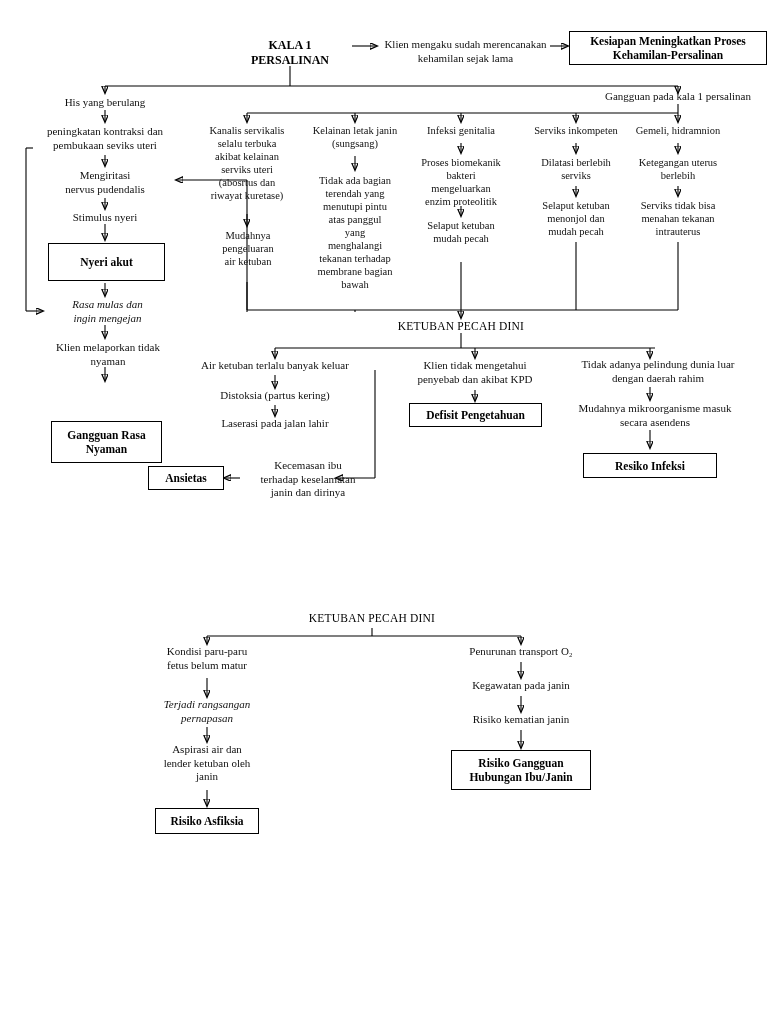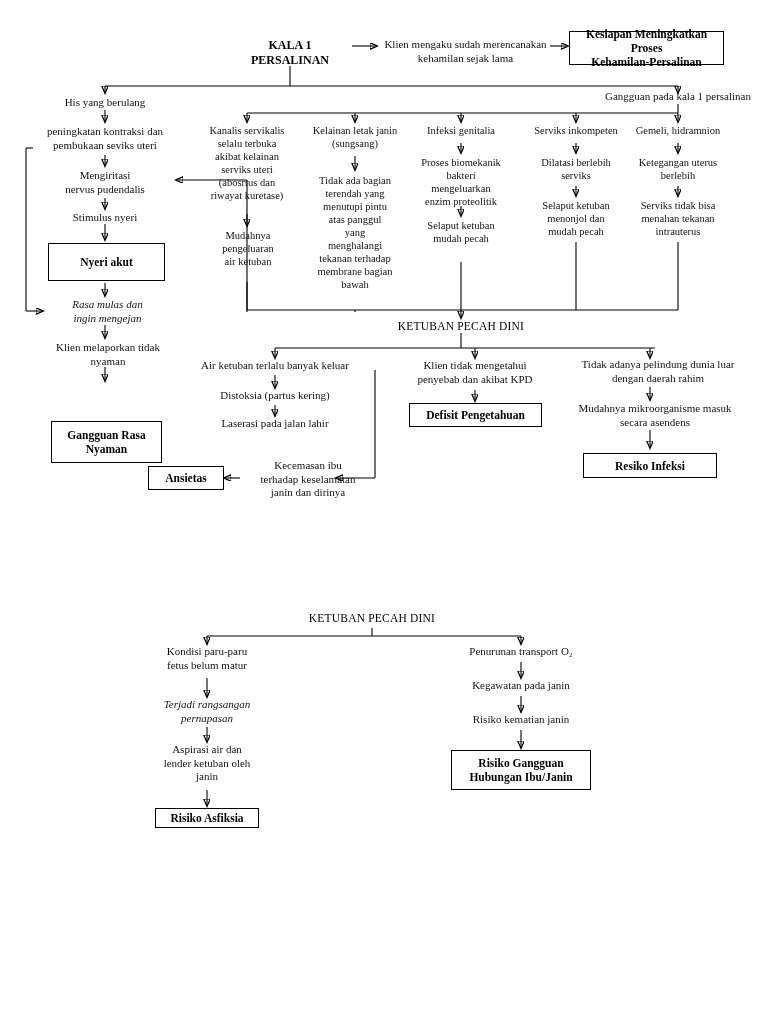--- a/index.html
+++ b/index.html
@@ -130,21 +130,21 @@
     <line x1="521" y1="696" x2="521" y2="712" marker-end="url(#ah)"></line>
     <line x1="521" y1="730" x2="521" y2="748" marker-end="url(#ah)"></line>
   </svg>
 
   <div class="heading" style="left:215px;top:38px;width:150px;">KALA 1
 PERSALINAN</div>
 
   <div class="node" style="left:378px;top:38px;width:175px;">Klien mengaku sudah merencanakan
 kehamilan sejak lama</div>
 
-  <div class="boxnode" style="left:569px;top:31px;width:155px;height:34px;">Kesiapan Meningkatkan Proses
+  <div class="boxnode" style="left:569px;top:31px;width:198px;height:34px;">Kesiapan Meningkatkan Proses
 Kehamilan-Persalinan</div>
 
   <div class="node" style="left:35px;top:96px;width:140px;">His yang berulang</div>
   <div class="node" style="left:30px;top:125px;width:150px;">peningkatan kontraksi dan
 pembukaan seviks uteri</div>
   <div class="node" style="left:38px;top:169px;width:134px;">Mengiritasi
 nervus pudendalis</div>
   <div class="node" style="left:45px;top:211px;width:120px;">Stimulus nyeri</div>
   <div class="boxnode" style="left:48px;top:243px;width:117px;height:38px;">Nyeri akut</div>
   <div class="node" style="left:45px;top:298px;width:125px;font-style:italic;">Rasa mulas dan
@@ -223,21 +223,21 @@
 
   <div class="plainlabel" style="left:272px;top:611px;width:200px;">KETUBAN PECAH DINI</div>
 
   <div class="node" style="left:147px;top:645px;width:120px;">Kondisi paru-paru
 fetus belum matur</div>
   <div class="node" style="left:147px;top:698px;width:120px;font-style:italic;">Terjadi rangsangan
 pernapasan</div>
   <div class="node" style="left:147px;top:743px;width:120px;">Aspirasi air dan
 lender ketuban oleh
 janin</div>
-  <div class="boxnode" style="left:155px;top:808px;width:104px;height:20px;">Risiko Asfiksia</div>
+  <div class="boxnode" style="left:155px;top:808px;width:104px;height:26px;">Risiko Asfiksia</div>
 
   <div class="node" style="left:451px;top:645px;width:140px;">Penurunan transport O₂</div>
   <div class="node" style="left:451px;top:679px;width:140px;">Kegawatan pada janin</div>
   <div class="node" style="left:451px;top:713px;width:140px;">Risiko kematian janin</div>
   <div class="boxnode" style="left:451px;top:750px;width:140px;height:40px;text-align:center;">Risiko Gangguan
 Hubungan Ibu/Janin</div>
 
 </div>
 
 </body></html>

